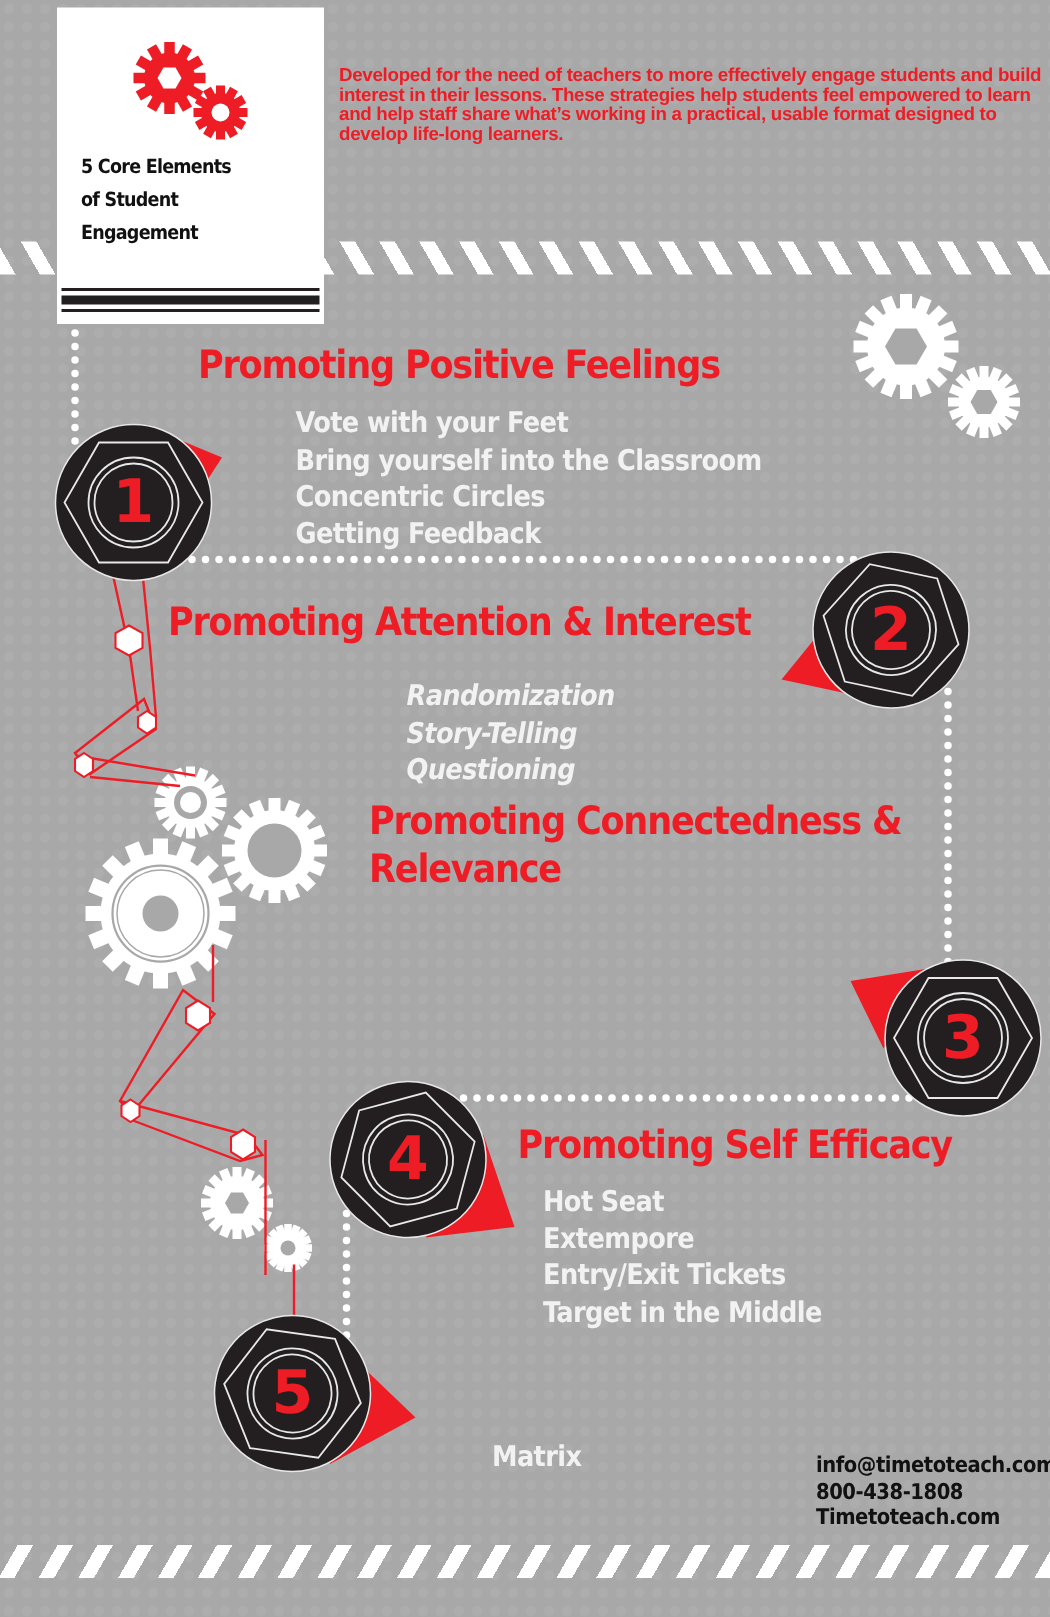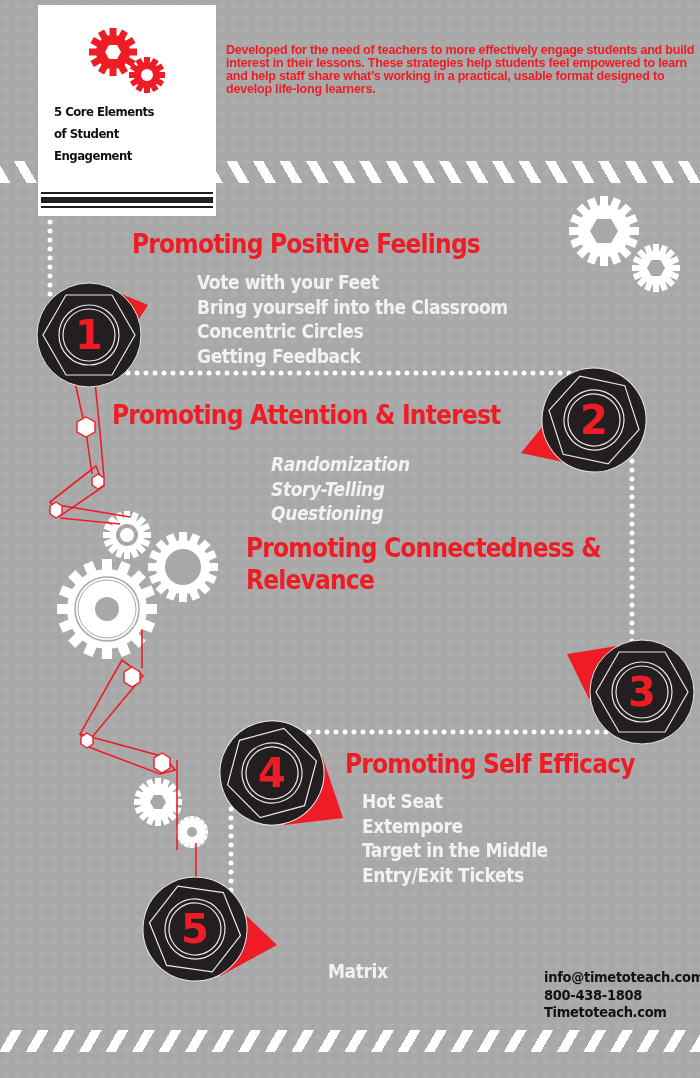--- a/index.html
+++ b/index.html
@@ -270,22 +270,22 @@
 
   <div class="heading" style="left:218px;top:532px;line-height:32px;margin-left:28px;">
     <div>Promoting Connectedness &amp;</div>
     <div>Relevance</div>
   </div>
 
   <div class="heading" style="left:345px;top:749px;">Promoting Self Efficacy</div>
   <div class="items" style="left:362px;top:789px;">
     <div>Hot Seat</div>
     <div>Extempore</div>
+    <div>Entry/Exit Tickets</div>
     <div>Target in the Middle</div>
-    <div>Entry/Exit Tickets</div>
   </div>
 
   <div class="items" style="left:328px;top:959px;">
     <div>Matrix</div>
   </div>
 
   <div id="contact">
     <div>info@timetoteach.com</div>
     <div>800-438-1808</div>
     <div>Timetoteach.com</div>

